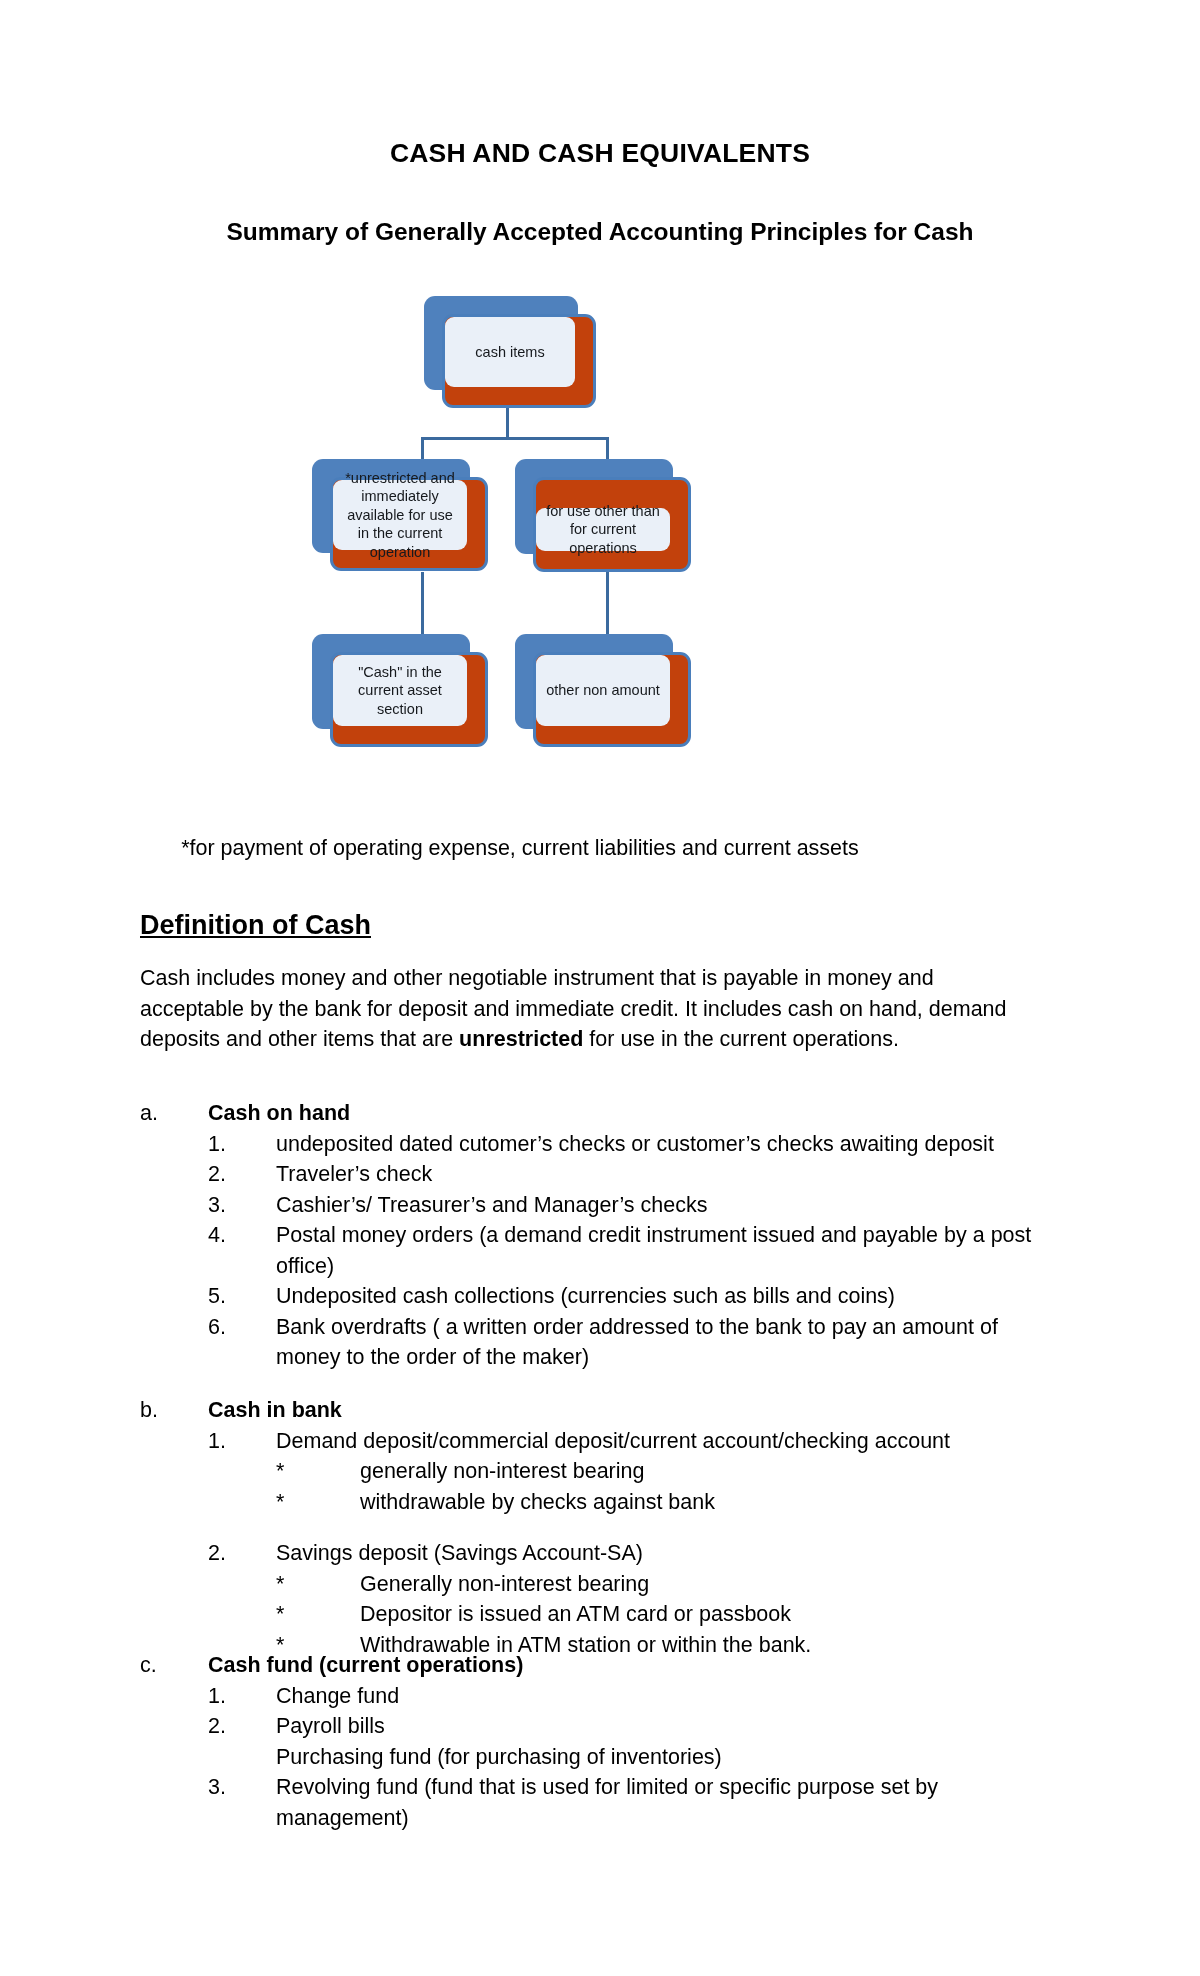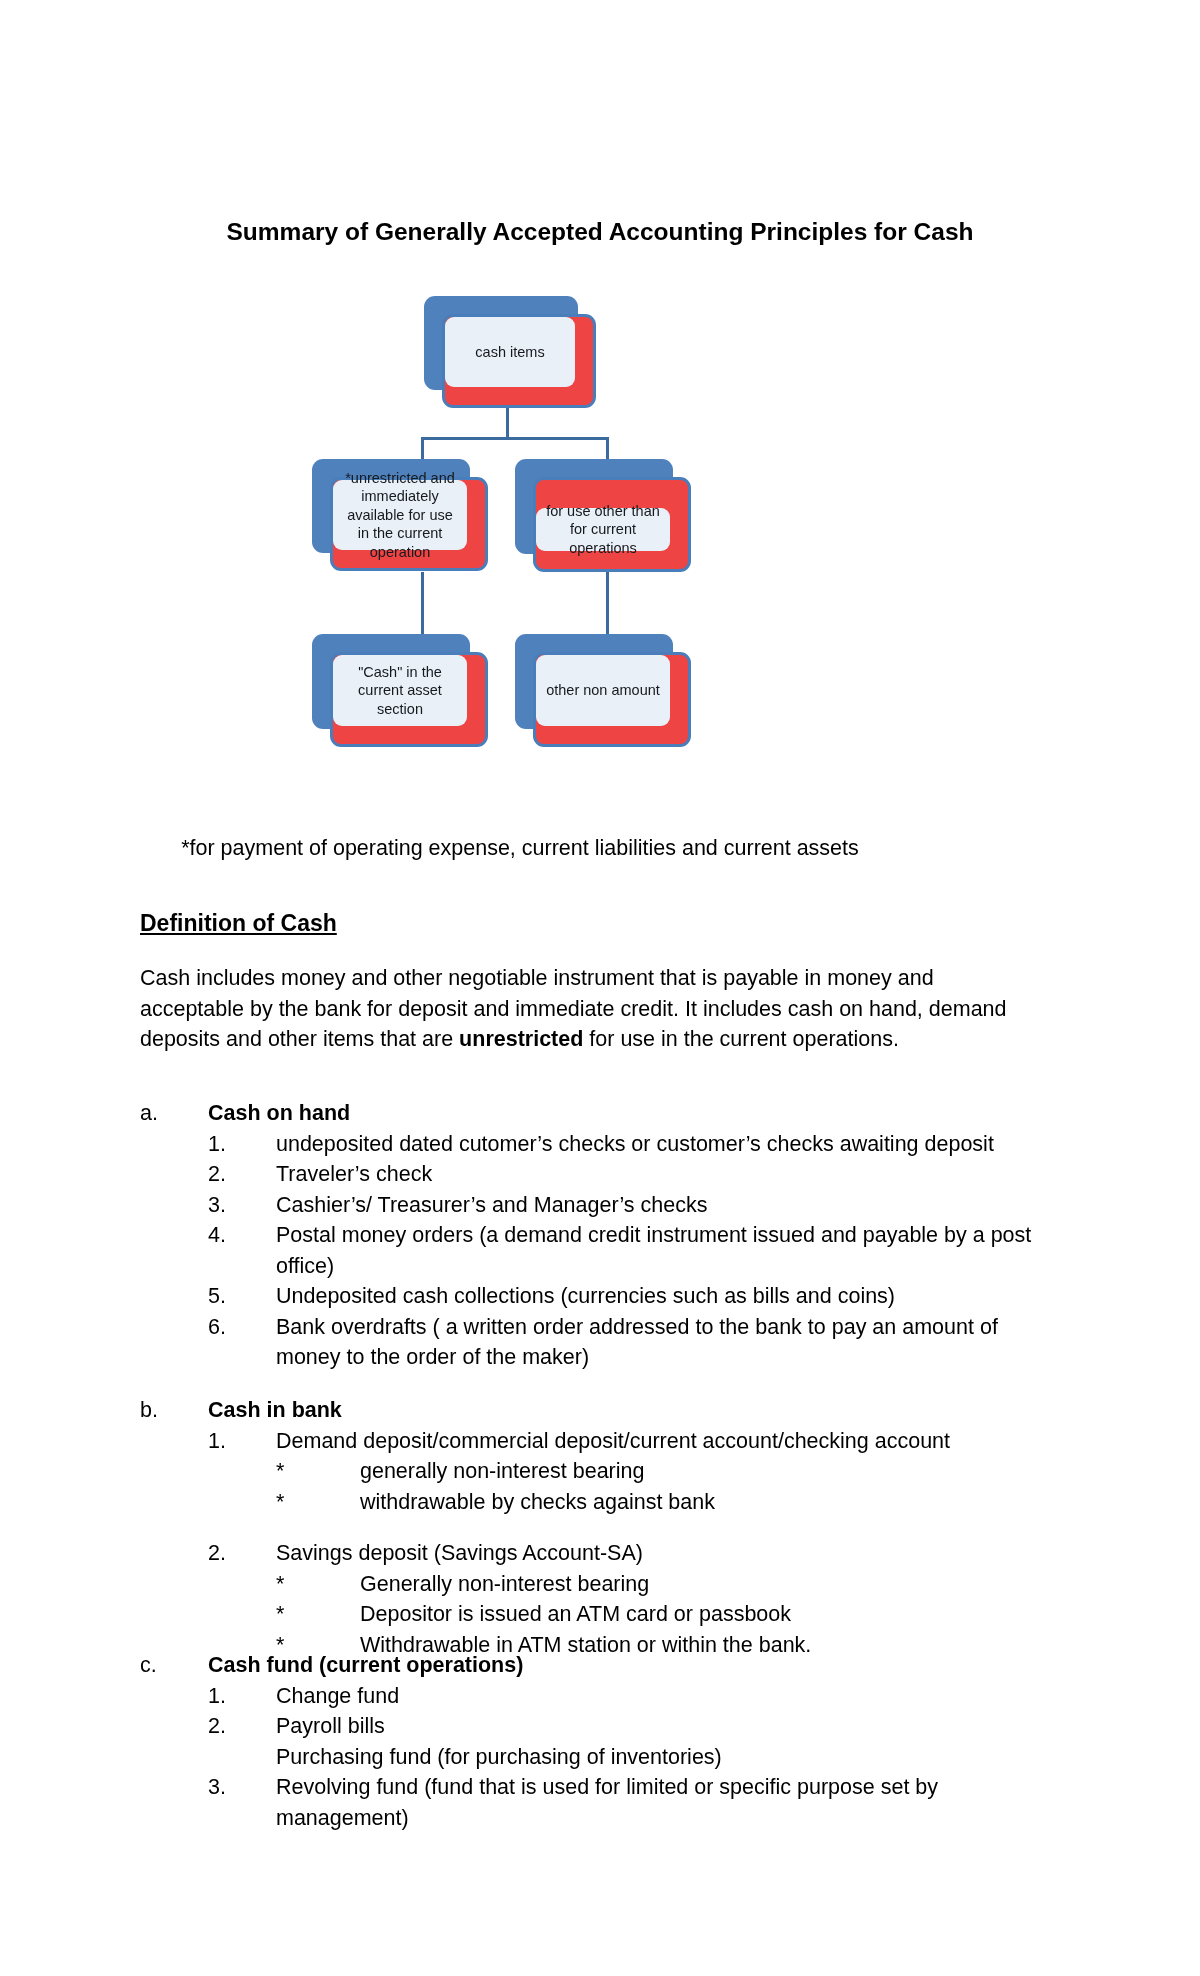--- a/index.html
+++ b/index.html
@@ -58,21 +58,21 @@
     bottom: 18px;
     background: #4f81bd;
     border-radius: 11px;
   }
   .node .front {
     position: absolute;
     left: 18px;
     top: 18px;
     right: 0;
     bottom: 0;
-    background: #ef4444;
+    background: #c2410c;
     border: 3px solid #4a7ebb;
     border-radius: 11px;
     box-sizing: border-box;
   }
   .node .inner {
     position: absolute;
     left: 0;
     top: 0;
     right: 18px;
     bottom: 18px;
@@ -113,21 +113,21 @@
     left: 0;
     top: 836px;
     width: 1040px;
     text-align: center;
     font-size: 21.5px;
   }
   .section-head {
     position: absolute;
     left: 140px;
     top: 910px;
-    font-size: 23px;
+    font-size: 27px;
     font-weight: bold;
     text-decoration: underline;
   }
   .para {
     position: absolute;
     left: 140px;
     top: 963px;
     width: 900px;
     font-size: 21.5px;
     line-height: 1.42;
@@ -169,20 +169,21 @@
   .lvl3 .marker { width: 72px; flex: 0 0 72px; }
   .lvl3 .text   { flex: 1 1 auto; margin-left: 12px; }
 
   .spacer { height: 21px; }
 </style>
 </head>
 <body>
 
 <div class="page">
 
+  <div class="doc-title">CASH AND CASH EQUIVALENTS</div>
   <div class="doc-subtitle">Summary of Generally Accepted Accounting Principles  for Cash</div>
 
   <div class="flow">
     <div class="conn" id="c-root-down" style="background: rgb(59, 106, 158);"></div>
     <div class="conn" id="c-hbar" style="background: rgb(59, 106, 158);"></div>
     <div class="conn" id="c-left-down" style="background: rgb(59, 106, 158);"></div>
     <div class="conn" id="c-right-down" style="background: rgb(59, 106, 158);"></div>
     <div class="conn" id="c-unres-down" style="background: rgb(59, 106, 158);"></div>
     <div class="conn" id="c-other-down" style="background: rgb(59, 106, 158);"></div>
 

